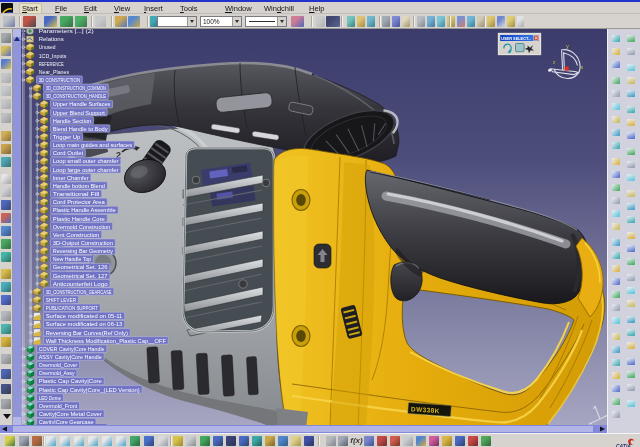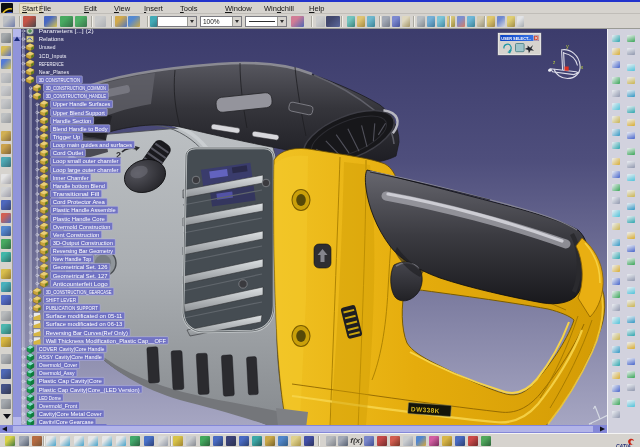--- a/index.html
+++ b/index.html
@@ -29,21 +29,21 @@
 </style></head><body>
 <div id="app">
 <div id="topblue"></div>
 <div id="menubar">
 <div id="logo"><svg width="12" height="10">
           <path d="M1,8 C3,3 8,1 11,2" stroke="#e8c020" stroke-width="1.6" fill="none"></path>
           <path d="M2,9 C5,6 9,5 11,6" stroke="#3050e0" stroke-width="1.4" fill="none"></path>
         </svg></div>
 <div style="position:absolute;left:19px;top:1px;width:23px;height:11px;background:#e7dfc6;border:1px solid #c8c0a0;border-radius:1px"></div>
 <span class="mi" style="left:22px"><u>S</u>tart</span>
-<span class="mi" style="left:39px"><u>F</u>ile</span>
+<span class="mi" style="left:55px"><u>F</u>ile</span>
 <span class="mi" style="left:84px"><u>E</u>dit</span>
 <span class="mi" style="left:114px"><u>V</u>iew</span>
 <span class="mi" style="left:144px"><u>I</u>nsert</span>
 <span class="mi" style="left:180px"><u>T</u>ools</span>
 <span class="mi" style="left:225px"><u>W</u>indow</span>
 <span class="mi" style="left:264px">Win<u>d</u>chill</span>
 <span class="mi" style="left:309px"><u>H</u>elp</span>
 </div>
 <div id="toolbar">
 <div class="ti" style="left:3px;width:12px;background:linear-gradient(135deg,#b8bcc2 35%,#5868a0)"></div>

